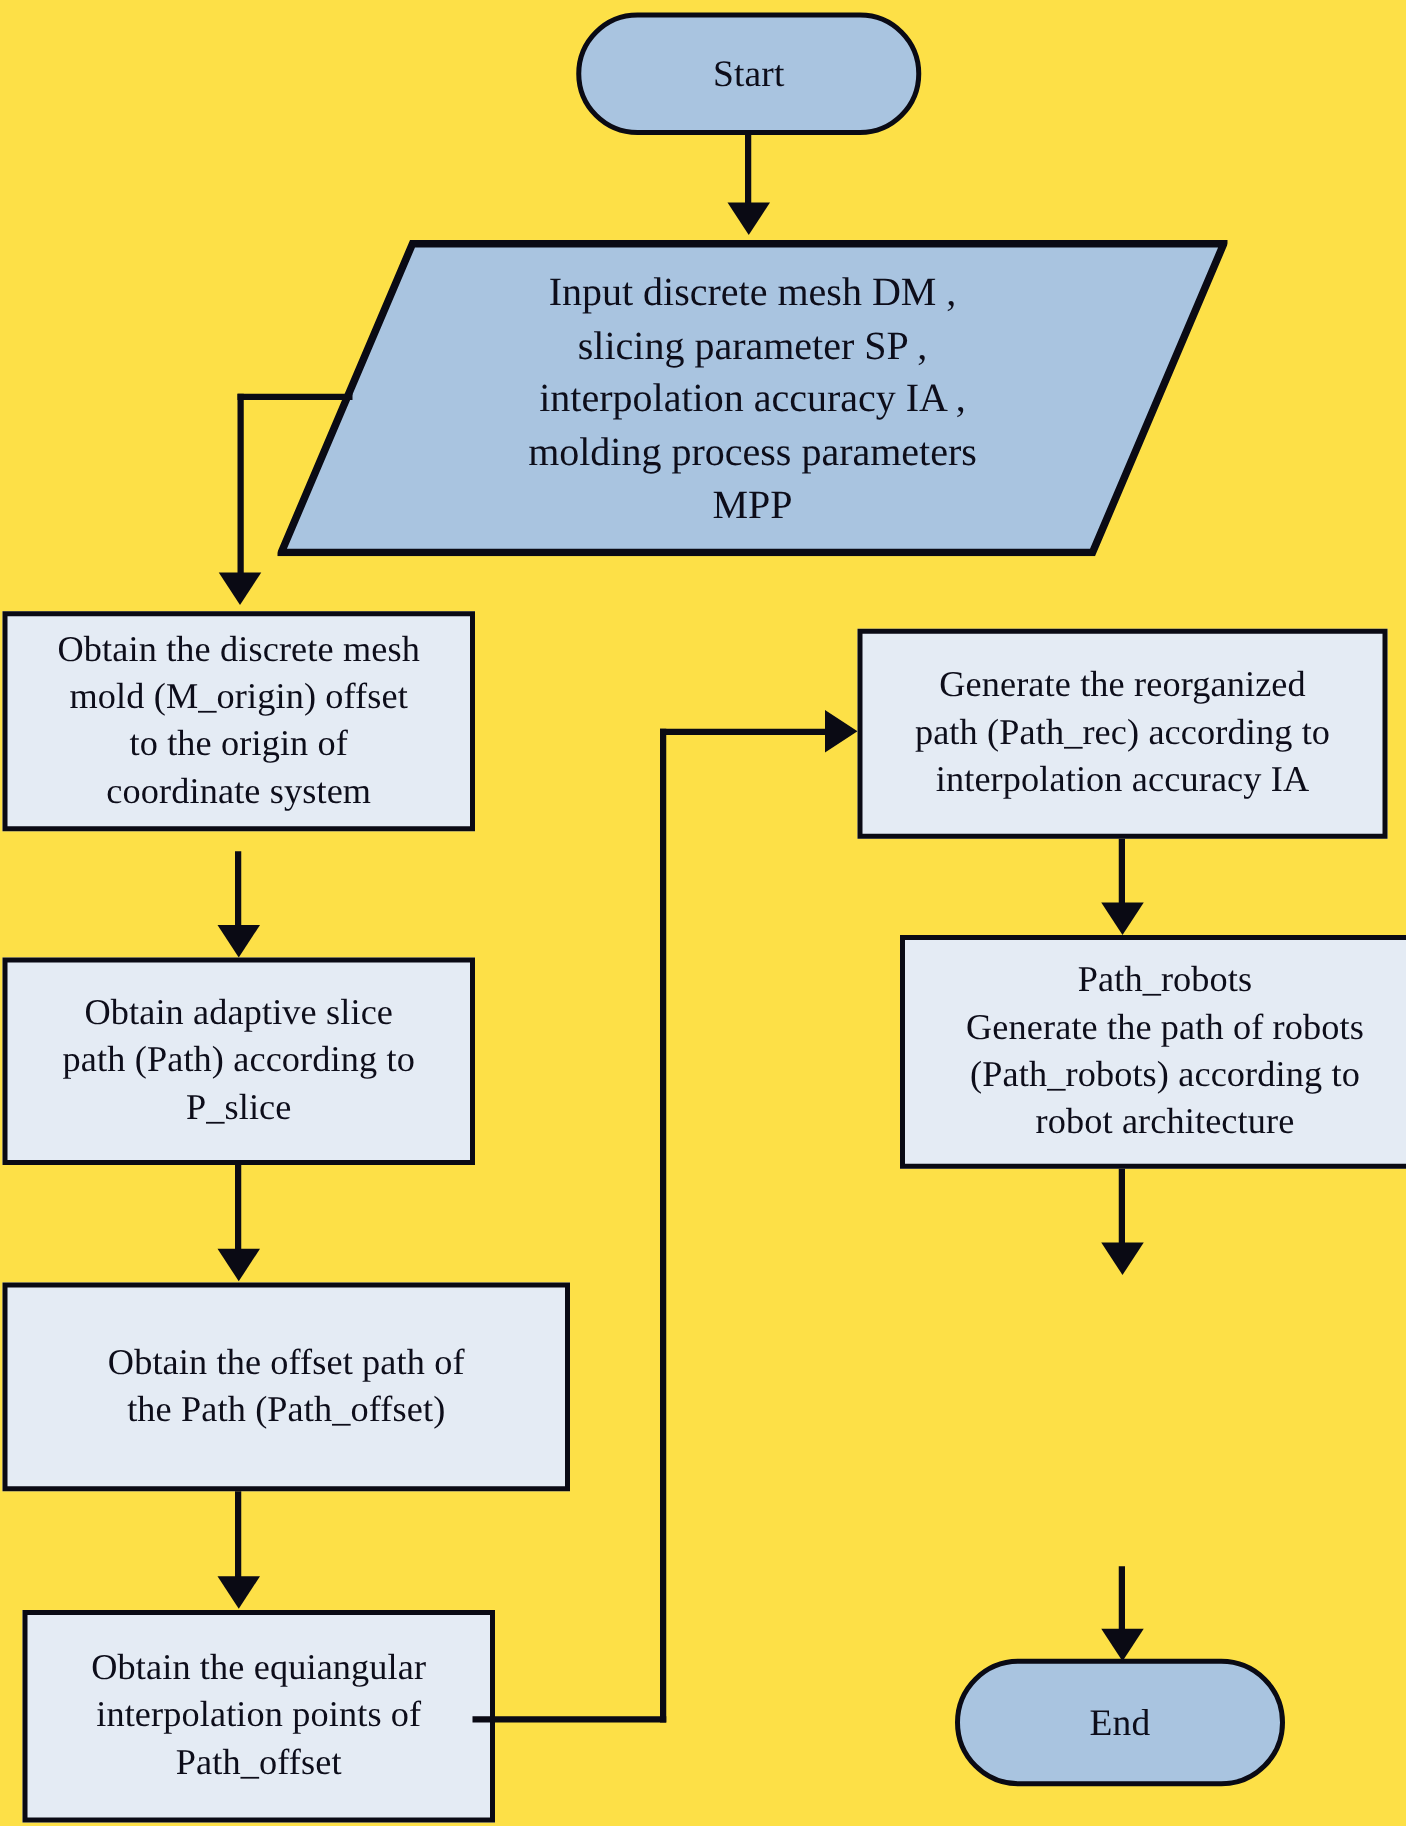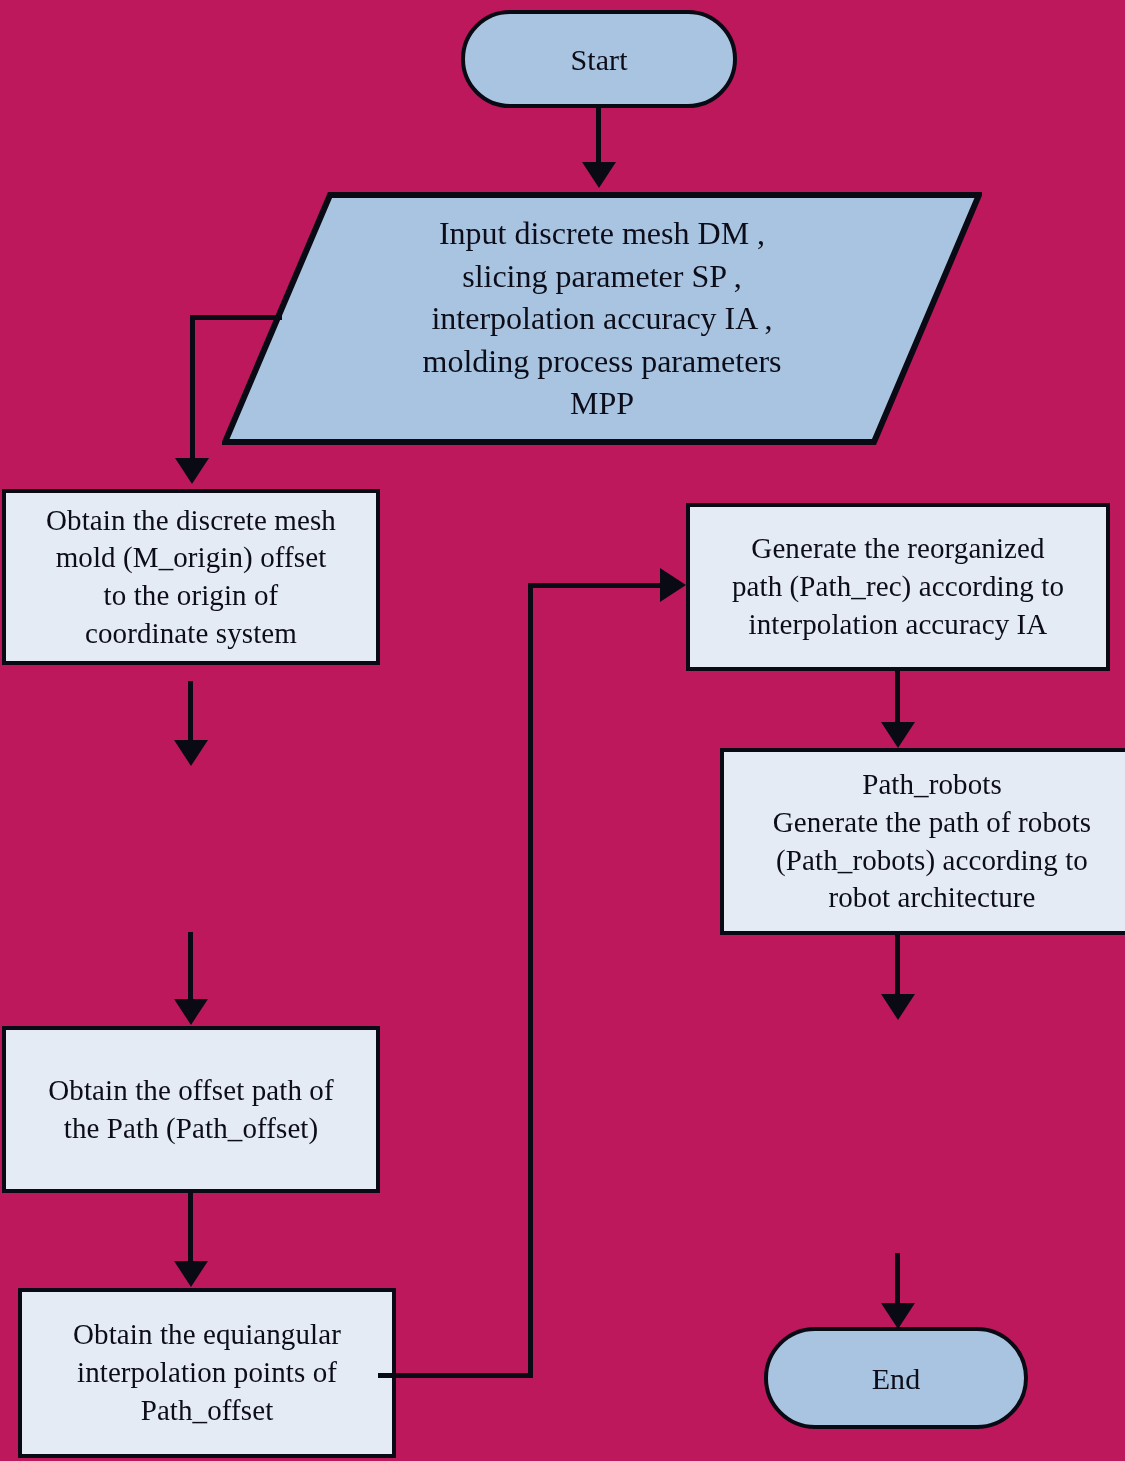--- a/index.html
+++ b/index.html
@@ -4,21 +4,21 @@
 <style>
   html, body {
     margin: 0;
     padding: 0;
     background: #ffffff;
   }
   #canvas {
     position: relative;
     width: 1125px;
     height: 1461px;
-    background: #be185d;
+    background: #fde047;
     overflow: hidden;
     font-family: "Liberation Serif", "DejaVu Serif", serif;
   }
   
   .node {
     position: absolute;
     box-sizing: border-box;
     display: flex;
     align-items: center;
     justify-content: center;
@@ -125,25 +125,30 @@
   <div class="node process" style="left:2px; top:489px; width:378px; height:176px;">
     <span class="txt">Obtain the discrete mesh
 mold (M_origin) offset
 to the origin of
 coordinate system</span>
   </div>
 
   <div class="conn-v" style="left:188px; top:681px; width:5px; height:62px;"></div>
   <div class="arrow-down" style="left:174px; top:740px;"></div>
 
+  <div class="node process" style="left:2px; top:766px; width:378px; height:166px;">
+    <span class="txt">Obtain adaptive slice
+path (Path) according to
+P_slice</span>
+  </div>
 
   <div class="conn-v" style="left:188px; top:932px; width:5px; height:70px;"></div>
   <div class="arrow-down" style="left:174px; top:999px;"></div>
 
-  <div class="node process" style="left:2px; top:1026px; width:378px; height:167px;">
+  <div class="node process" style="left:2px; top:1026px; width:454px; height:167px;">
     <span class="txt">Obtain the offset path of
 the Path (Path_offset)</span>
   </div>
 
   <div class="conn-v" style="left:188px; top:1193px; width:5px; height:72px;"></div>
   <div class="arrow-down" style="left:174px; top:1261px;"></div>
 
   <div class="node process" style="left:2px; top:1288px; width:378px; height:170px;margin-left:16px;">
     <span class="txt">Obtain the equiangular
 interpolation points of

